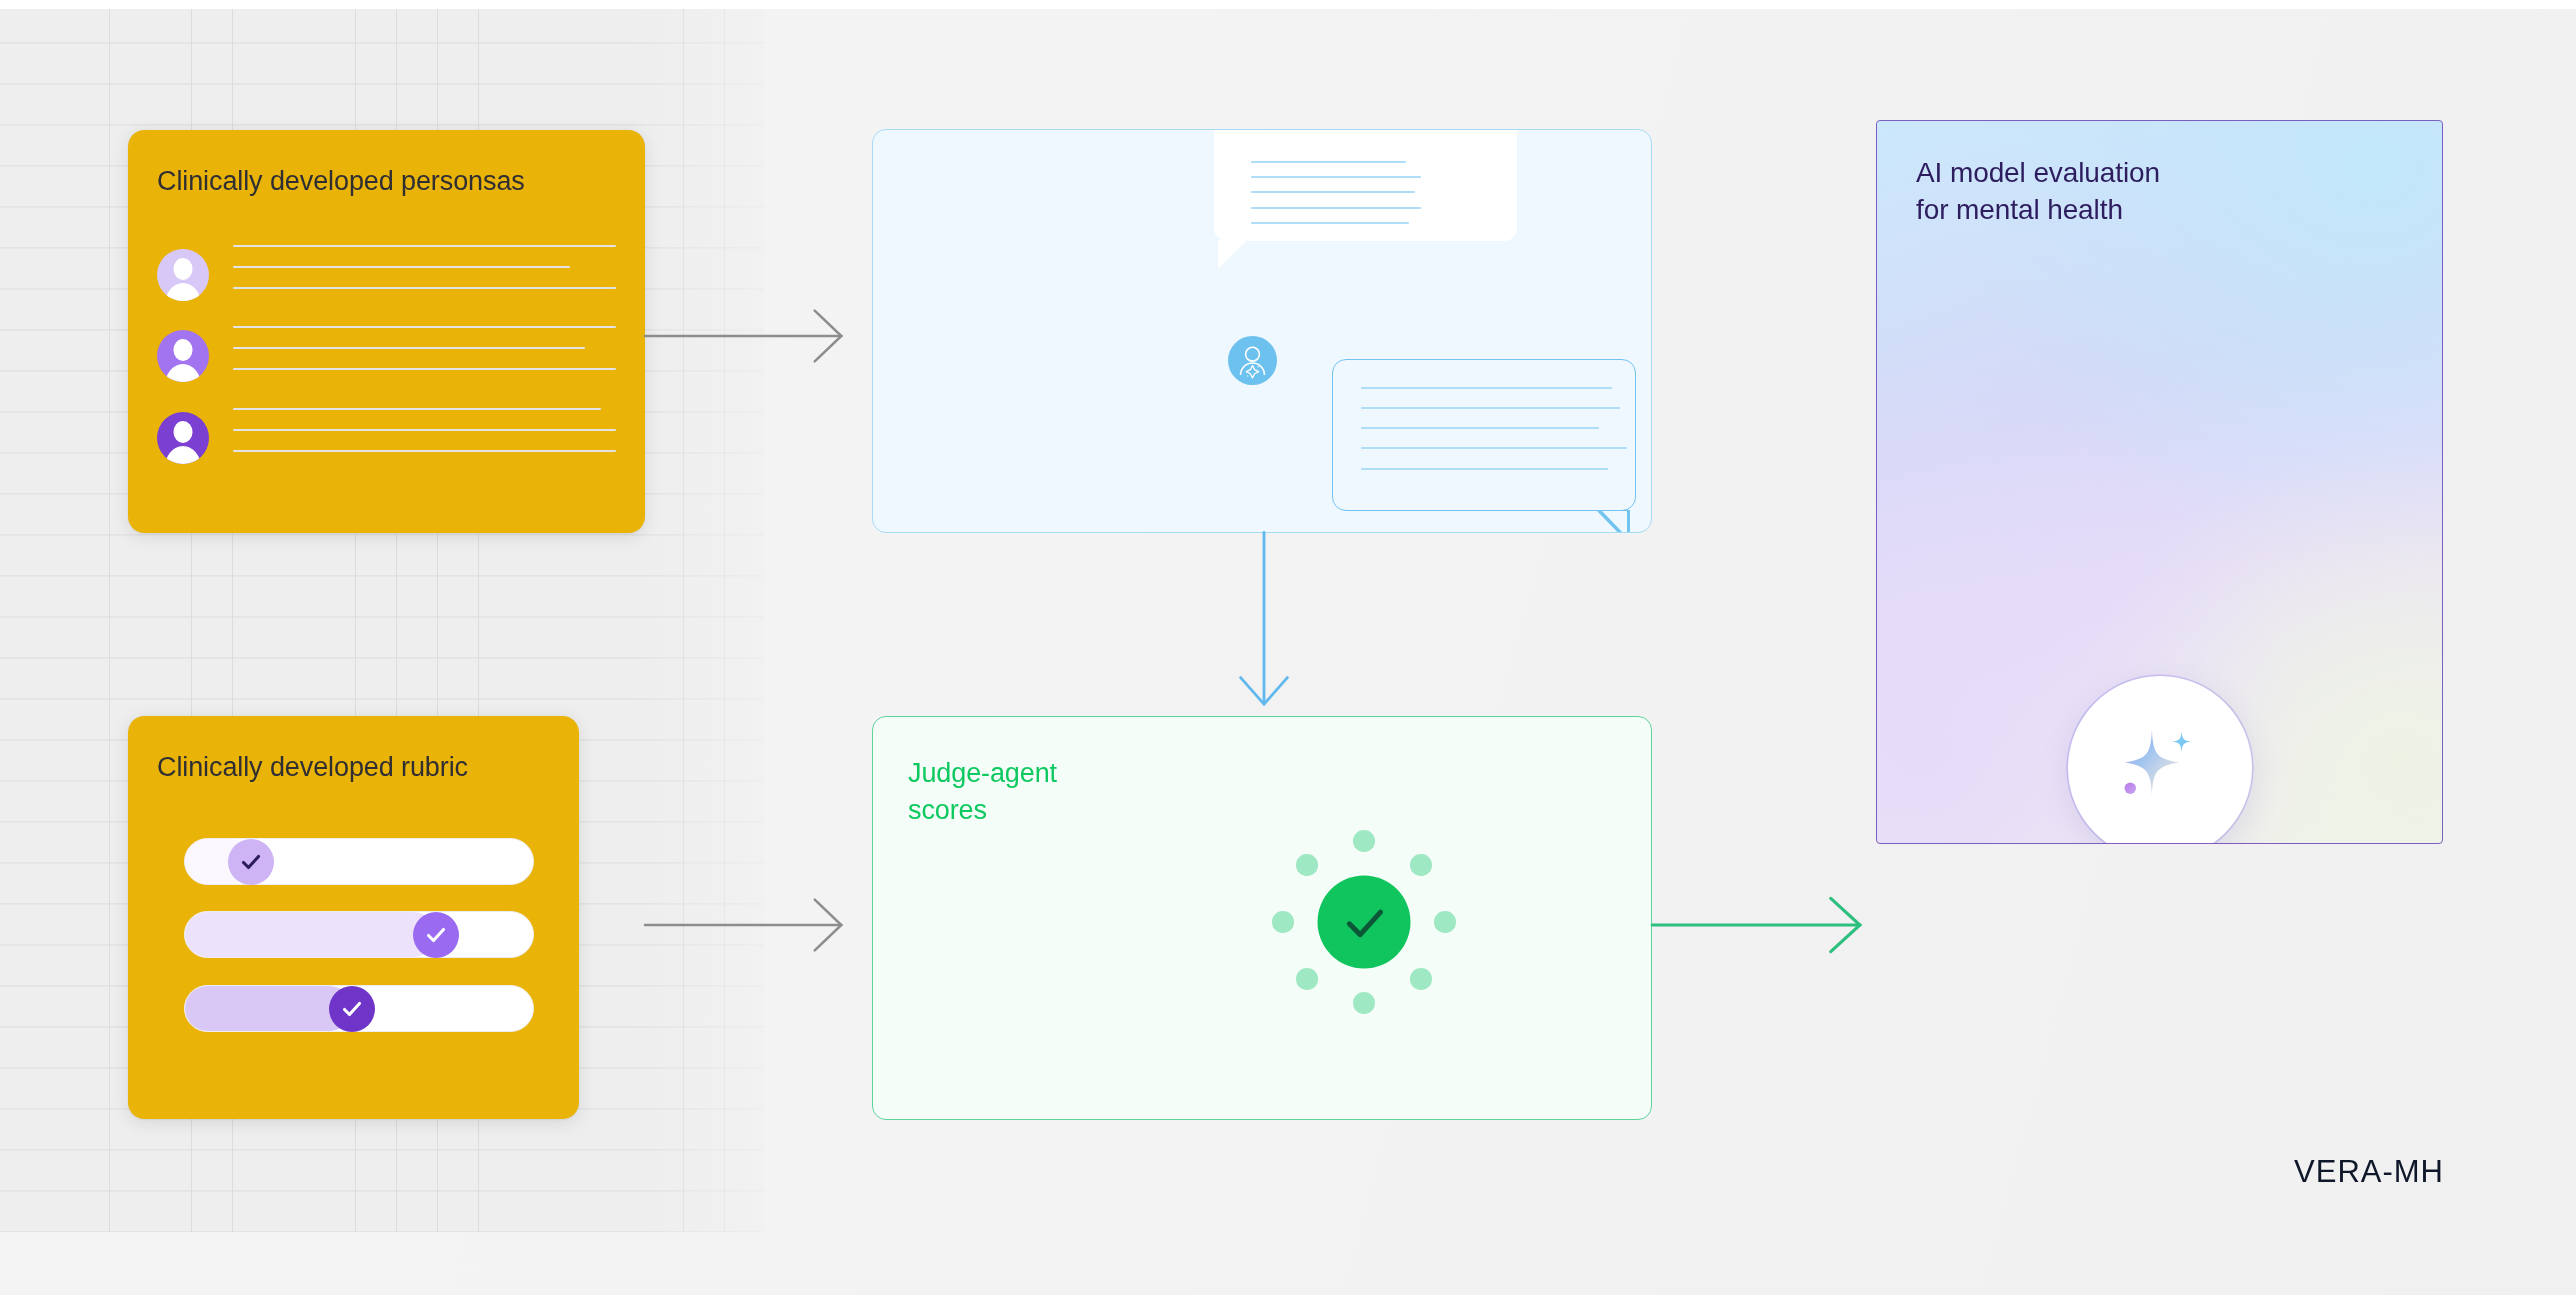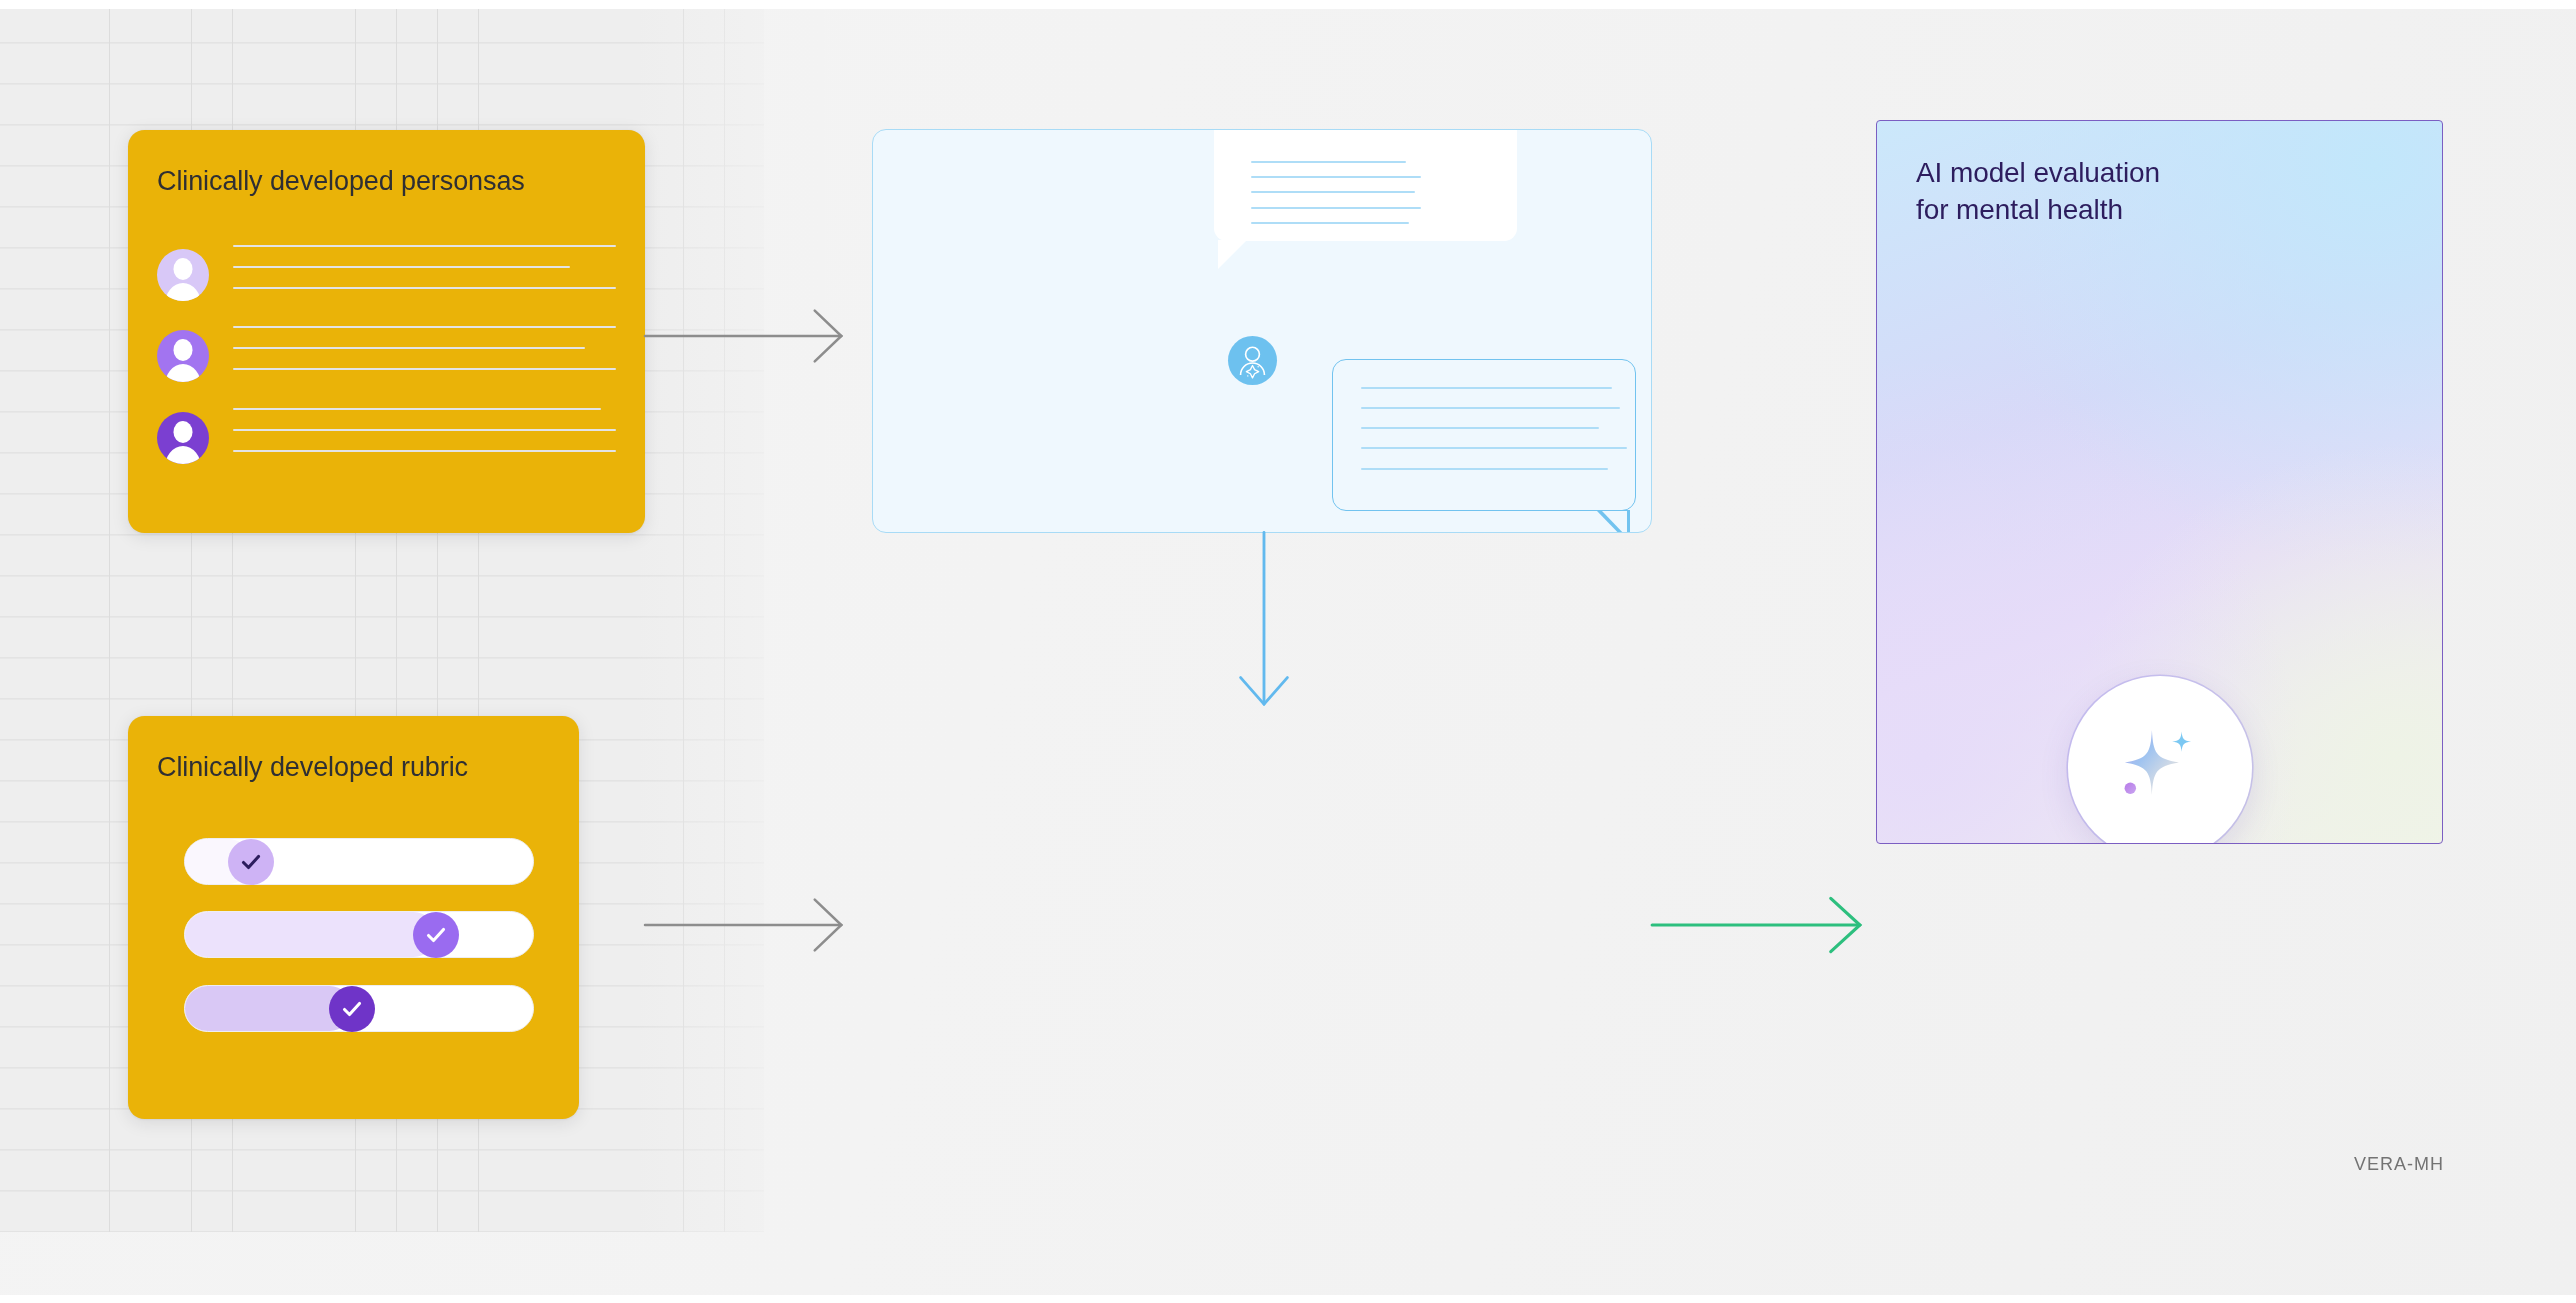--- a/index.html
+++ b/index.html
@@ -318,23 +318,23 @@
   }
 
   
   .arrow-svg { position: absolute; overflow: visible; }
 
   
   #vera-logo {
     position: absolute;
     right: 132px;
     top: 1154px;
-    font-size: 18px;
+    font-size: 31px;
     letter-spacing: 1px;
-    color: #737373;
+    color: #0f172a;
     font-weight: 400;
   }
 </style>
 </head>
 <body>
 
 <div id="stage">
 
   <div class="backdrop-base"></div>
   <div class="grid-panel"></div>
@@ -439,20 +439,40 @@
       <div class="tail-in"></div>
       <div class="bubble-line" style="left:28px; top:27px; width:251px;"></div>
       <div class="bubble-line" style="left:28px; top:47px; width:259px;"></div>
       <div class="bubble-line" style="left:28px; top:67px; width:238px;"></div>
       <div class="bubble-line" style="left:28px; top:87px; width:266px;"></div>
       <div class="bubble-line" style="left:28px; top:108px; width:247px;"></div>
     </div>
 
   </div>
 
+  <div class="card" id="judge-card">
+    <div class="card-title">Judge-agent
+scores</div>
+
+    <div class="check-cluster">
+      <div class="cluster-dot" style="left:81px; top:0px;"></div>
+      <div class="cluster-dot" style="left:138px; top:24px;"></div>
+      <div class="cluster-dot" style="left:162px; top:81px;"></div>
+      <div class="cluster-dot" style="left:138px; top:138px;"></div>
+      <div class="cluster-dot" style="left:81px; top:162px;"></div>
+      <div class="cluster-dot" style="left:24px;  top:138px;"></div>
+      <div class="cluster-dot" style="left:0px;   top:81px;"></div>
+      <div class="cluster-dot" style="left:24px;  top:24px;"></div>
+      <div class="check-core">
+        <svg viewBox="0 0 24 24" width="52" height="52" fill="none" stroke="#0c5737" stroke-width="2.3" stroke-linecap="round" stroke-linejoin="round">
+          <path d="M5 12.6 L10 17.6 L19.4 7.2"></path>
+        </svg>
+      </div>
+    </div>
+  </div>
 
   <div class="card" id="eval-panel">
     <div class="card-title">AI model evaluation
 for mental health</div>
 
     <div class="sparkle-disc">
       <svg viewBox="0 0 160 160" width="108" height="108">
         <defs>
           <linearGradient id="sparkGrad" x1="0" y1="0" x2="1" y2="1">
             <stop offset="0%" stop-color="#b5a2ef"></stop>

